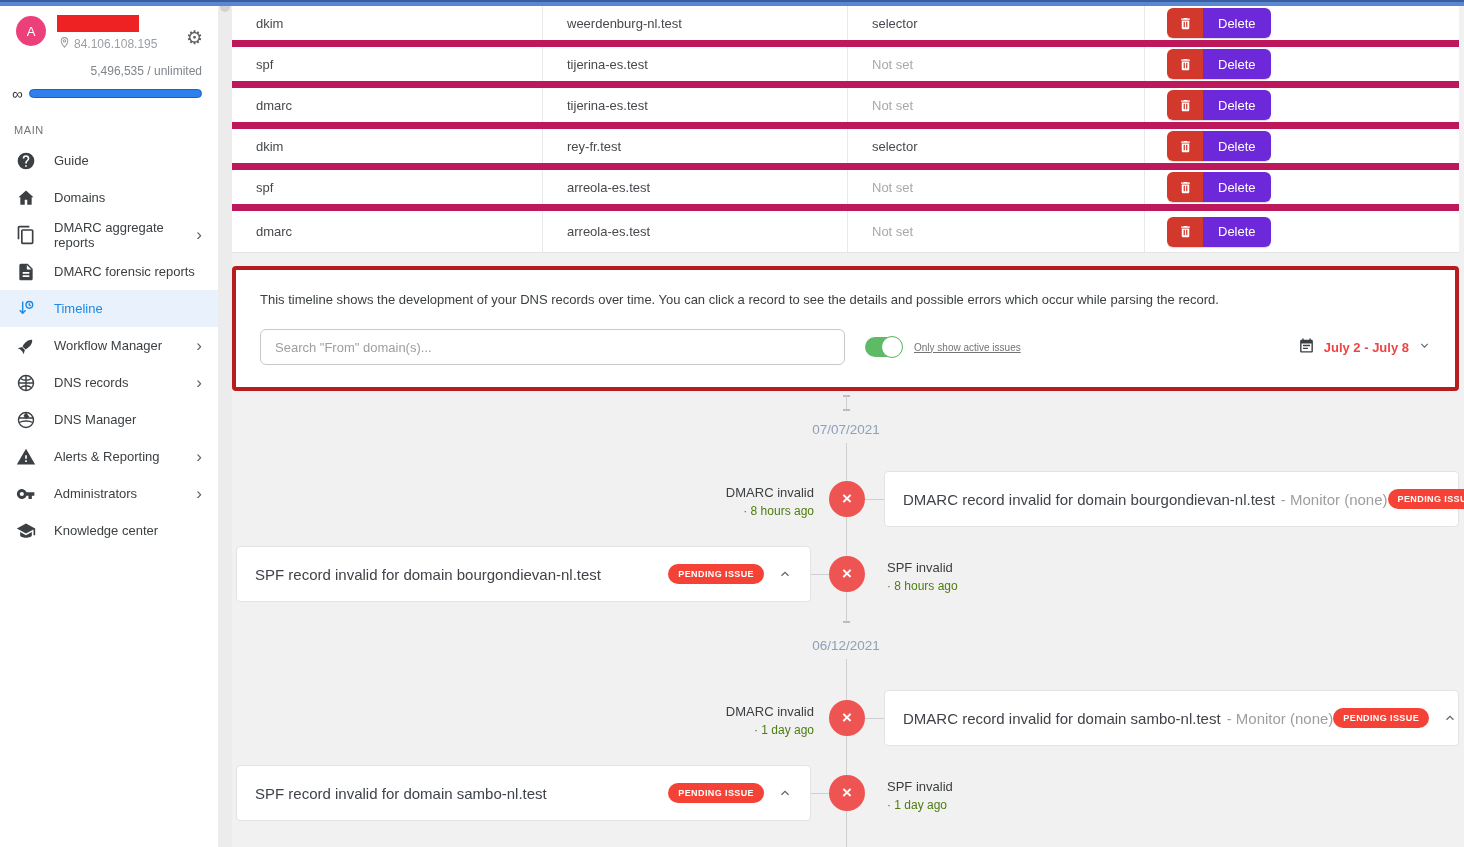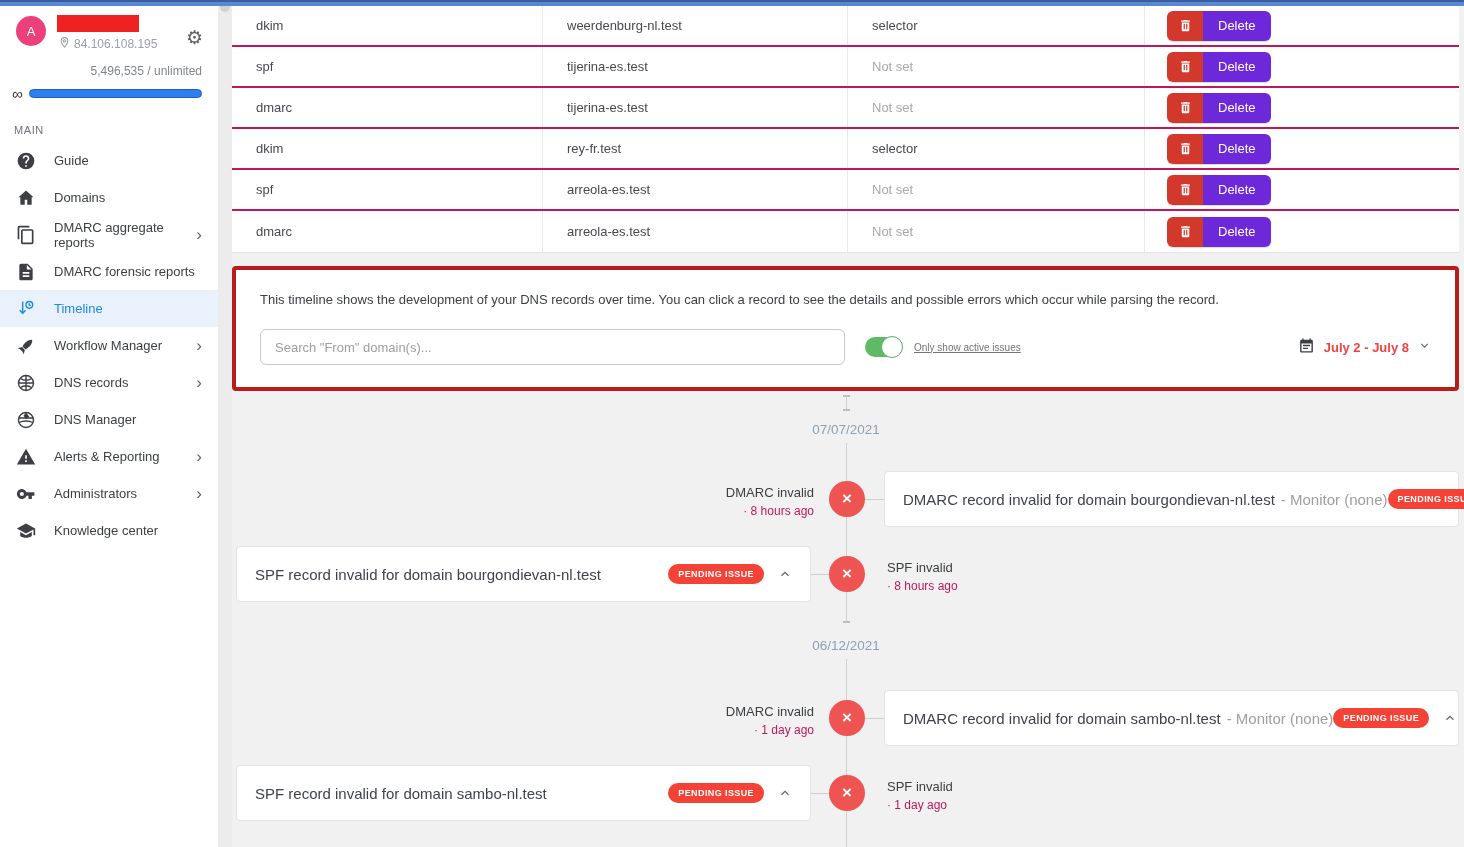--- a/index.html
+++ b/index.html
@@ -35,21 +35,21 @@
 
   
   .gutter { width:14px; flex:0 0 14px; background:#ececec; position:relative; }
   .gutter .thumb { position:absolute; top:0; left:2px; width:10px; height:12px; background:#d2d2d2; border-radius:5px; }
 
   
   .main { flex:1; padding-top:6px; position:relative; }
 
   
   .rec-table { background:#fff; margin-right:5px; border-bottom:1px solid #e4e4e4; }
-  .rec-row { display:grid; grid-template-columns:311px 305px 297px auto; height:41px; border-bottom:2px solid #be185d; }
+  .rec-row { display:grid; grid-template-columns:311px 305px 297px auto; height:41px; border-bottom:7px solid #be185d; }
   .rec-row:last-child { border-bottom:none; }
   .cell { display:flex; align-items:center; padding-left:24px; font-size:13px; color:#46494d; border-right:1px solid #e9e9e9; }
   .cell.last { border-right:none; padding-left:22px; }
   .cell.muted { color:#a8a8a8; }
   .del-btn { display:inline-flex; height:30px; border-radius:6px; overflow:hidden; cursor:pointer; box-shadow:0 1px 1px rgba(0,0,0,.15); }
   .del-ic { width:36px; background:#d2382c; display:flex; align-items:center; justify-content:center; }
   .del-ic svg { width:15px; height:15px; fill:#fff; }
   .del-lb { background:#6d28d9; color:#fff; font-size:13px; display:flex; align-items:center; padding:0 15px; }
 
   
@@ -73,21 +73,21 @@
   .tl-date { position:absolute; left:614px; transform:translateX(-50%); font-size:13.5px; color:#8ba1b7; white-space:nowrap; }
   .tl-circle { position:absolute; left:597px; width:36px; height:36px; border-radius:50%; background:#ee5452; color:#fff; display:flex; align-items:center; justify-content:center; font-size:17px; font-weight:bold; z-index:5; cursor:pointer; }
   .tl-conn { position:absolute; height:1px; background:#cfcfcf; }
   .tl-card { position:absolute; width:575px; height:56px; background:#fff; border:1px solid #e3e3e3; border-radius:4px; display:flex; align-items:center; padding:0 18px; cursor:pointer; }
   .tl-card .title { font-size:15px; color:#3f4349; white-space:nowrap; }
   .tl-card .suffix { font-size:15px; color:#9e9e9e; margin-left:6px; white-space:nowrap; }
   .badge { margin-left:auto; background:#f44336; color:#fff; font-size:9px; font-weight:bold; letter-spacing:.4px; padding:5px 10px; border-radius:11px; white-space:nowrap; }
   .card-chev { margin-left:14px; display:flex; }
   .card-chev svg { width:14px; height:14px; fill:none; stroke:#5f6368; stroke-width:2; }
   .tl-label { position:absolute; font-size:13px; color:#3c4043; }
-  .tl-label .t2 { font-size:12px; color:#be185d; margin-top:4px; }
+  .tl-label .t2 { font-size:12px; color:#4d7c0f; margin-top:4px; }
   .tl-label.left { left:12px; width:570px; text-align:right; }
   .tl-label.right { left:655px; text-align:left; }
 </style>
 </head>
 <body>
 
 <div id="app">
   <div class="topbar"></div>
 
   <div class="sidebar">

